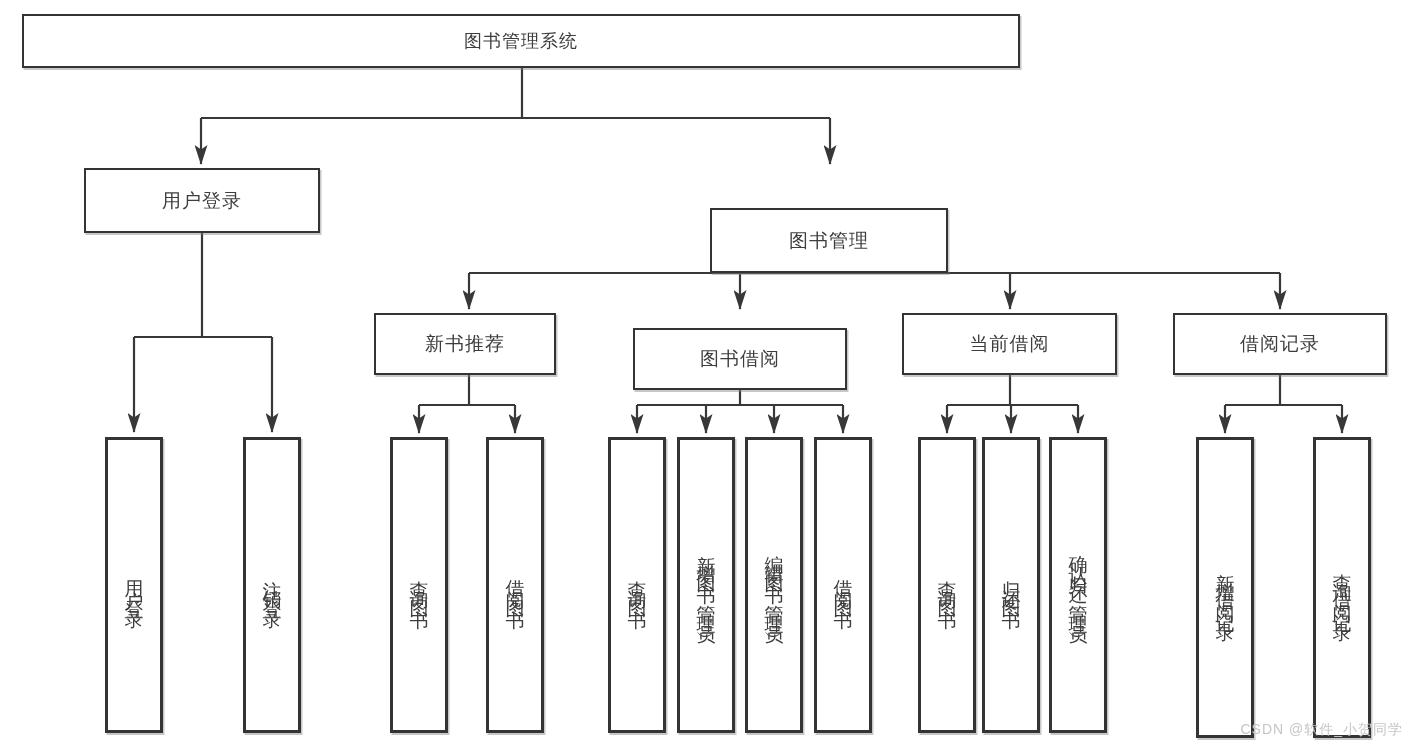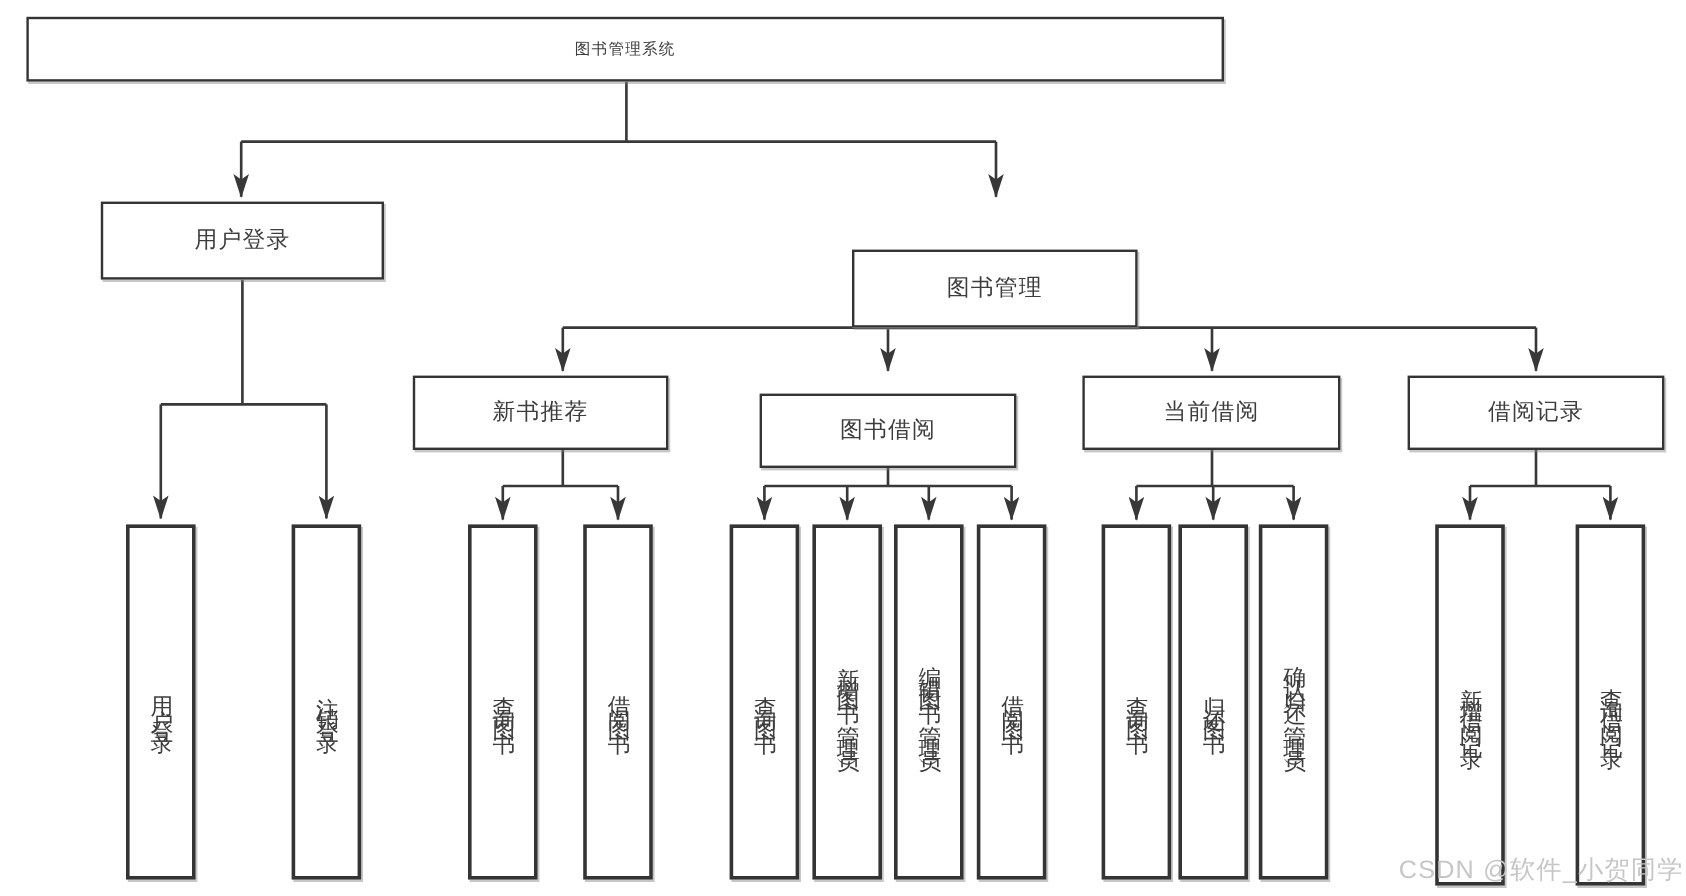--- a/index.html
+++ b/index.html
@@ -18,29 +18,29 @@
   #connectors marker path{fill:var(--line);stroke:none;}
   .box{
     position:absolute; box-sizing:border-box;
     background:var(--box-fill);
     border:2.5px solid var(--box-border);
     box-shadow:1.5px 2px 0 rgba(130,130,130,.45);
     display:flex; align-items:center; justify-content:center;
     text-align:center; line-height:1.25;
   }
   .box.h{font-size:19px; letter-spacing:1px;}
-  .box.root{font-size:13px;}
+  .box.root{font-size:18px;}
   .box.v{
     writing-mode:vertical-rl; text-orientation:mixed;
     font-size:19px; letter-spacing:10px;
     border-width:3px;
   }
   .watermark{
     position:absolute; right:2px; bottom:8px;
-    font-size:21px; color:var(--watermark); letter-spacing:1px;
+    font-size:14px; color:var(--watermark); letter-spacing:1px;
     white-space:nowrap; z-index:5;
   }
 </style>
 </head>
 <body>
 
 <div id="stage">
 
   <svg id="connectors" viewBox="0 0 1405 747" xmlns="http://www.w3.org/2000/svg">
     <defs>
@@ -88,21 +88,21 @@
     <path class="c" d="M1225 405 H1342"></path>
     <path class="c" d="M1225 405 V433" marker-end="url(#arw)"></path>
     <path class="c" d="M1342 405 V433" marker-end="url(#arw)"></path>
   </svg>
 
   <div class="box h root" style="left:22px;top:14px;width:998px;height:54px;">图书管理系统</div>
 
   <div class="box h" style="left:84px;top:168px;width:236px;height:65px;">用户登录</div>
   <div class="box h" style="left:710px;top:168px;width:238px;height:65px;margin-top:40px;">图书管理</div>
 
-  <div class="box h" style="left:344px;top:313px;width:213px;height:62px;">新书推荐</div>
+  <div class="box h" style="left:374px;top:313px;width:182px;height:62px;">新书推荐</div>
   <div class="box h" style="left:633px;top:328px;width:214px;height:62px;">图书借阅</div>
   <div class="box h" style="left:902px;top:313px;width:215px;height:62px;">当前借阅</div>
   <div class="box h" style="left:1173px;top:313px;width:214px;height:62px;">借阅记录</div>
 
   <div class="box v" style="left:105px;top:437px;width:58px;height:296px;">用户登录</div>
   <div class="box v" style="left:243px;top:437px;width:58px;height:296px;">注销登录</div>
 
   <div class="box v" style="left:390px;top:437px;width:58px;height:296px;">查询图书</div>
   <div class="box v" style="left:486px;top:437px;width:58px;height:296px;">借阅图书</div>
 

